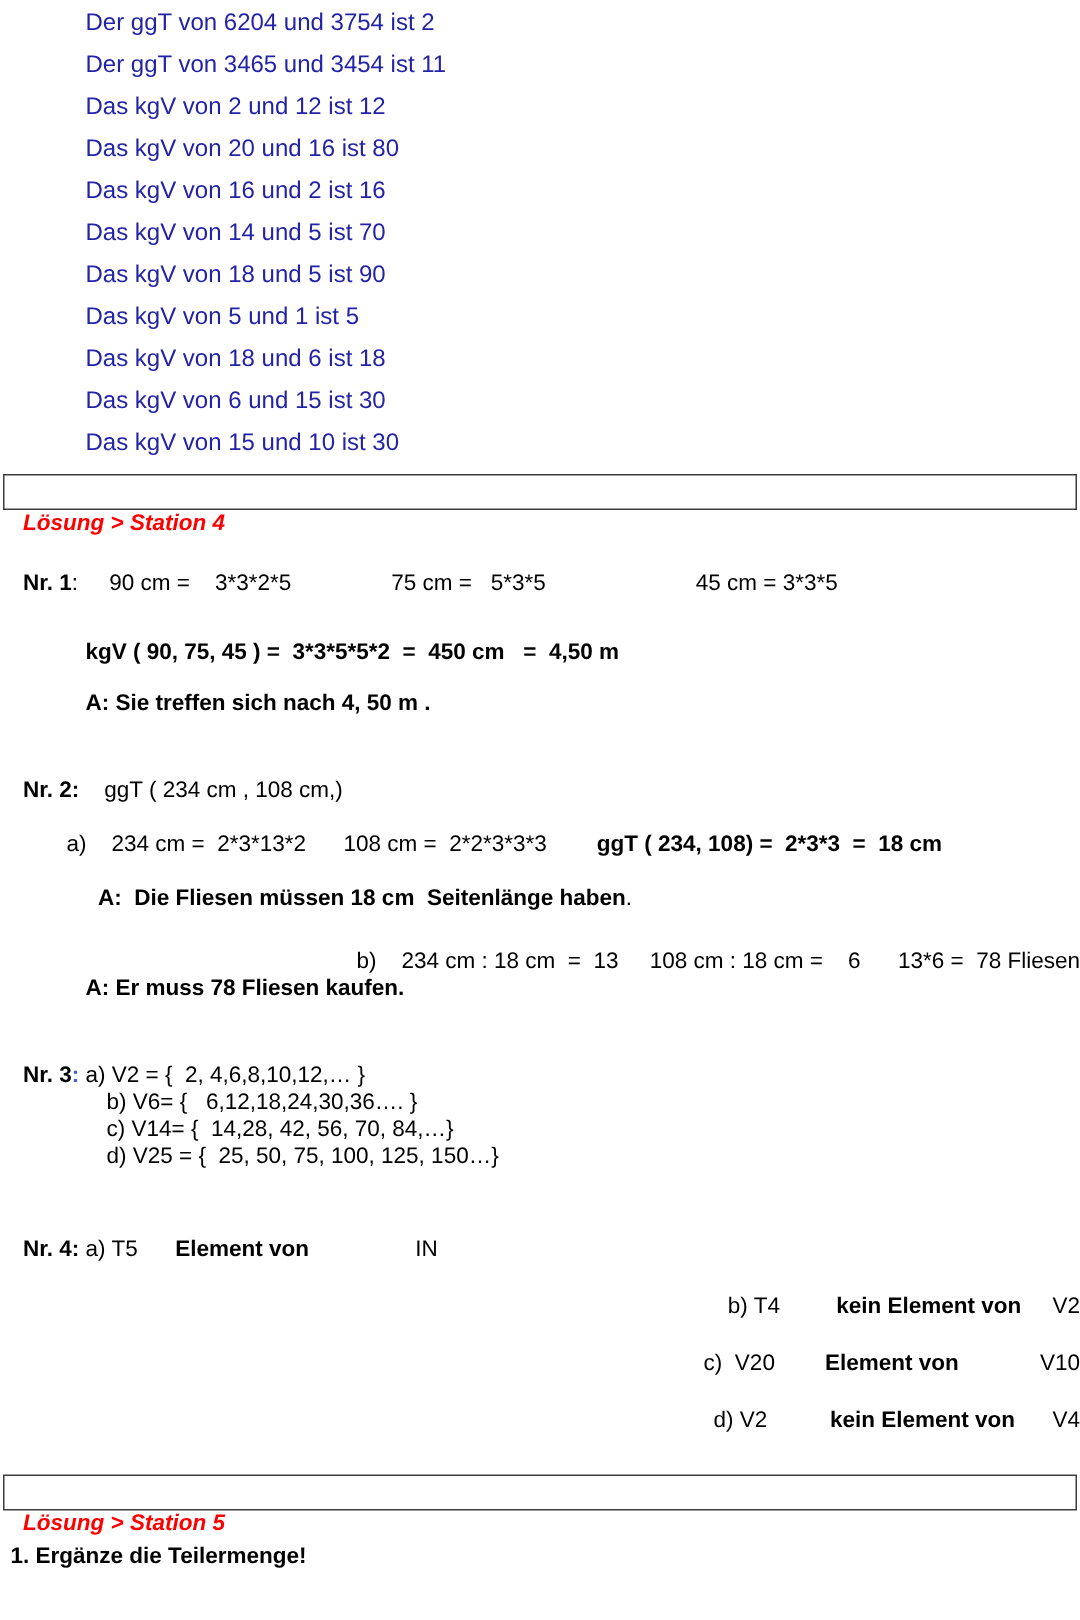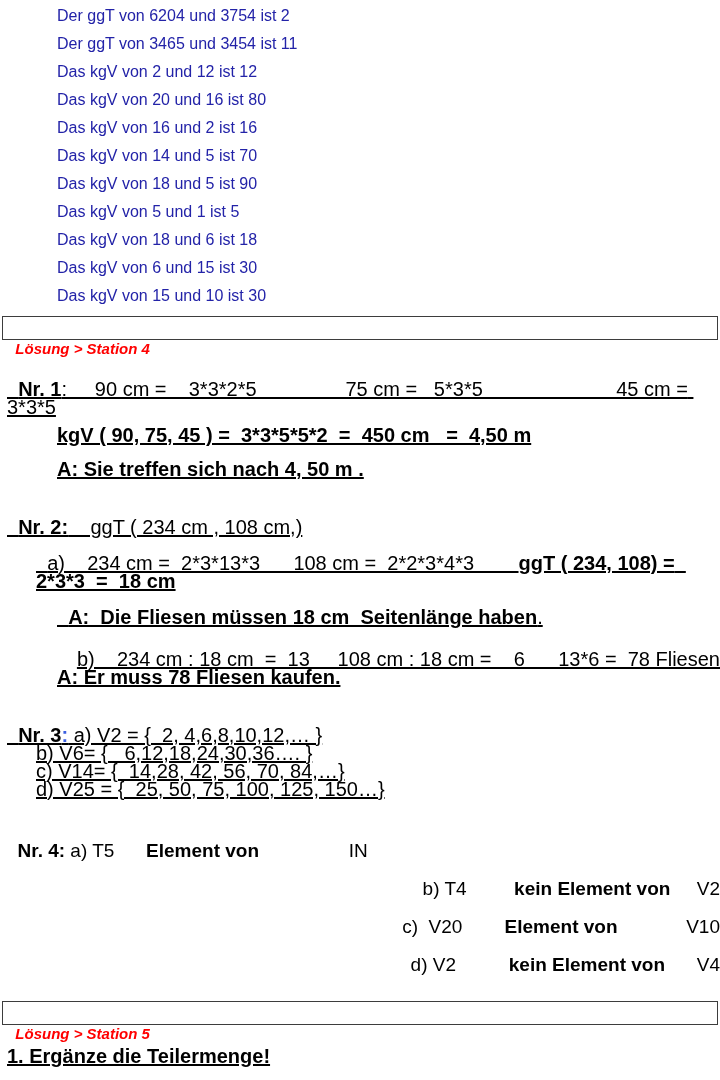--- a/index.html
+++ b/index.html
@@ -11,31 +11,31 @@
   }
   .blue-list { padding-top: 2px; margin-left: 57px; color: var(--blue, #2323a8); }
   .blue-row { height: 28px; line-height: 28px; font-size: 16px; white-space: pre-wrap; }
   .hbox {
     margin: 6px 2px 0 2px; border: 1px solid var(--border, #3d3d3d);
     height: 22px; line-height: 21px; padding-left: 4px;
     font-weight: bold; font-size: 15px; color: var(--red, #ff0000);
     background: #ffffff; white-space: pre-wrap; font-style: italic;
   }
   .hbox.mt27 { margin-top: 27px; }
-  .line  { white-space: pre-wrap; line-height: 18px; font-size: 20px; text-decoration: underline; }
-  .line19{ white-space: pre-wrap; line-height: 19px; font-size: 19px; }
+  .line  { white-space: pre-wrap; line-height: 18px; font-size: 15px; }
+  .line19{ white-space: pre-wrap; line-height: 19px; font-size: 15px; }
   .b { font-weight: bold; }
   b { font-weight: bold; }
   .colon { color: var(--colon, #3a5fe0); font-weight: bold; }
   .ml7  { margin-left: 7px;  }
   .ml36 { margin-left: 36px; }
   .ml40 { margin-left: 40px; text-align: right; }
-  .ml47 { margin-left: 36px; }
+  .ml47 { margin-left: 71px; }
   .ml57 { margin-left: 57px; }
-  .mt15 { margin-top: 10px; }
+  .mt15 { margin-top: 28px; }
   .mt16 { margin-top: 16px; }
   .mt22 { margin-top: 22px; }
   .mt24 { margin-top: 24px; }
 </style>
 </head>
 <body>
 
 <div class="blue-list">
   <div class="blue-row">Der ggT von 6204 und 3754 ist 2</div>
   <div class="blue-row">Der ggT von 3465 und 3454 ist 11</div>
@@ -57,21 +57,21 @@
 <div class="line ml7 mt22">
   <b>Nr. 1</b><span>:     90 cm =    3*3*2*5                75 cm =   5*3*5                        45 cm = 3*3*5</span>
 </div>
 <div class="line ml57 mt15 b">kgV ( 90, 75, 45 ) =  3*3*5*5*2  =  450 cm   =  4,50 m</div>
 <div class="line ml57 mt16 b">A: Sie treffen sich nach 4, 50 m .</div>
 
 <div class="line ml7 mt22">
   <b>Nr. 2:</b><span>    ggT ( 234 cm , 108 cm,)</span>
 </div>
 <div class="line ml36">
-  <span>a)    234 cm =  2*3*13*3      108 cm =  2*2*3*4*3        </span><b>ggT ( 234, 108) =  2*3*3  =  18 cm</b>
+  <span>a)    234 cm =  2*3*13*2      108 cm =  2*2*3*3*3        </span><b>ggT ( 234, 108) =  2*3*3  =  18 cm</b>
 </div>
 <div class="line ml57">
   <b>A:  Die Fliesen müssen 18 cm  Seitenlänge haben</b><span>.</span>
 </div>
 <div class="line ml40 mt24">b)    234 cm : 18 cm  =  13     108 cm : 18 cm =    6      13*6 =  78 Fliesen</div>
 <div class="line ml57 b">A: Er muss 78 Fliesen kaufen.</div>
 
 <div class="line ml7 mt22">
   <b>Nr. 3</b><span class="colon">:</span><span> a) V2 = {  2, 4,6,8,10,12,… }</span>
 </div>

